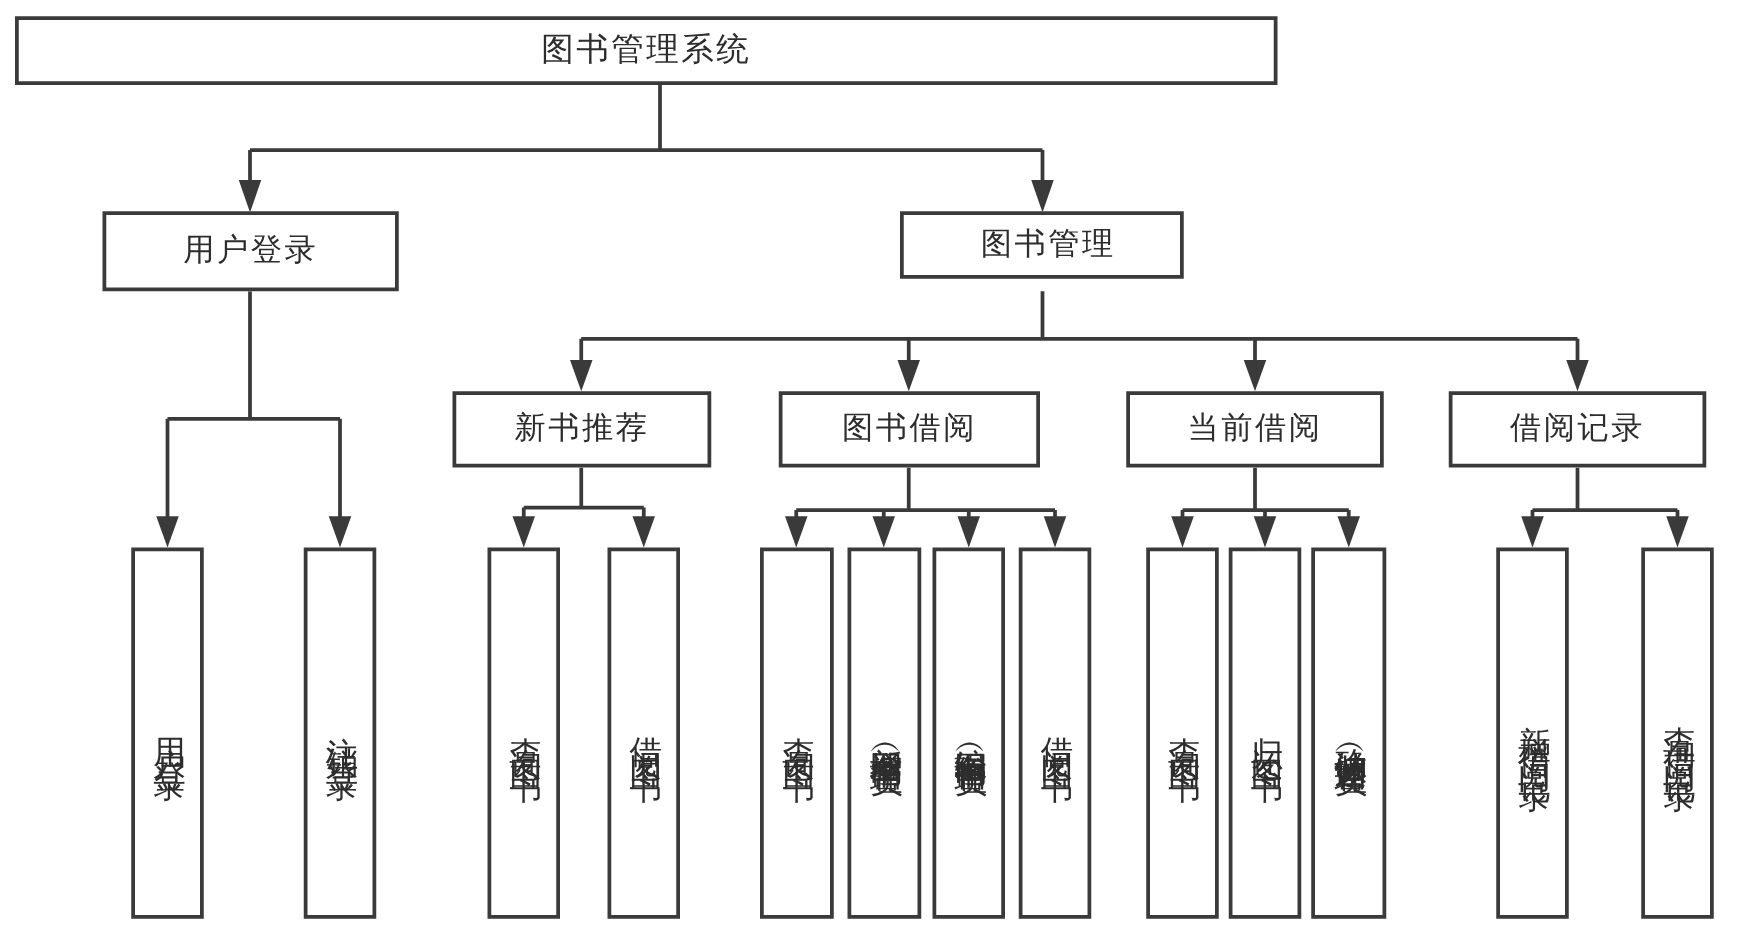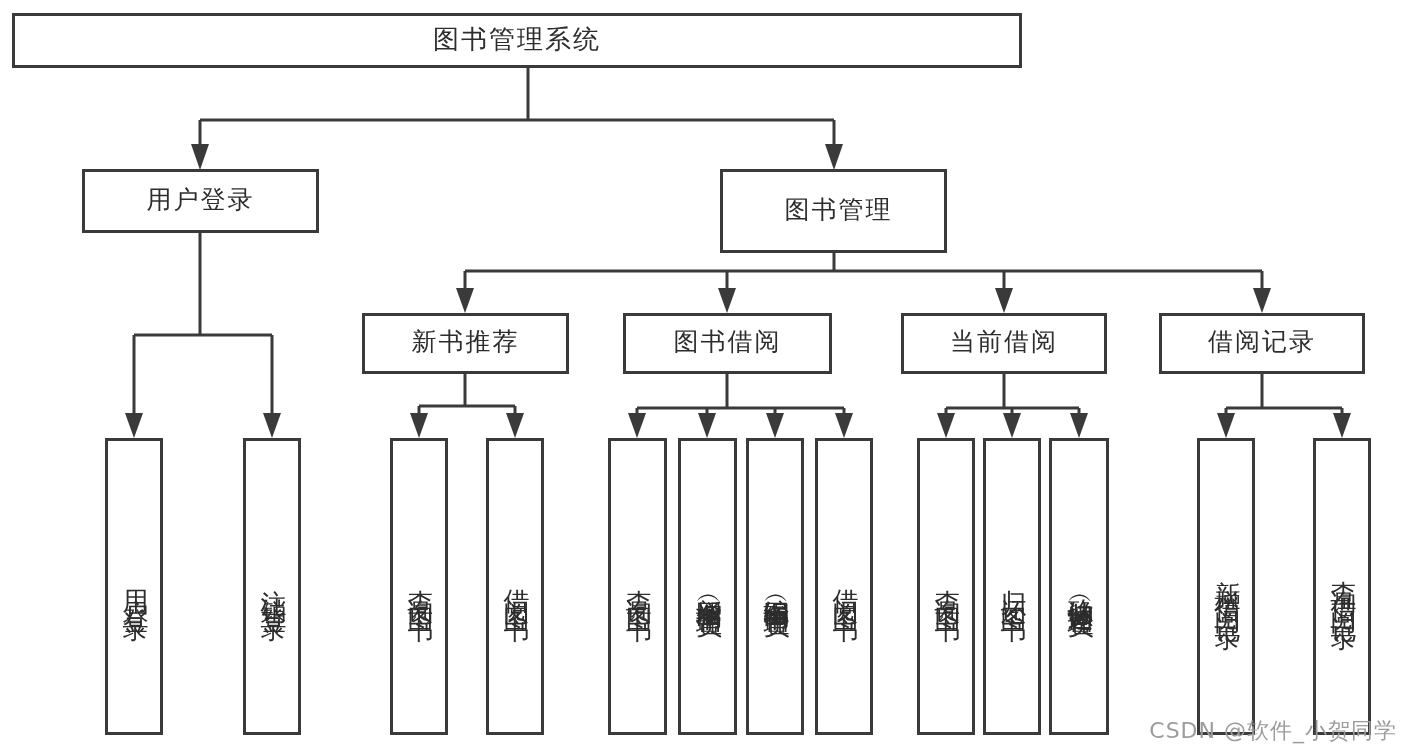--- a/index.html
+++ b/index.html
@@ -127,21 +127,21 @@
     </g>
   </svg>
 
   <div class="node hnode root" style="left:12px; top:13px; width:1010px; height:55px;">
     <span>图书管理系统</span>
   </div>
 
   <div class="node hnode" style="left:82px; top:169px; width:237px; height:64px;">
     <span>用户登录</span>
   </div>
-  <div class="node hnode" style="left:720px; top:169px; width:227px; height:84px;padding-left:10px;">
+  <div class="node hnode" style="left:720px; top:169px; width:227px; height:54px;padding-left:10px;">
     <span>图书管理</span>
   </div>
 
   <div class="node hnode" style="left:362px; top:313px; width:207px; height:61px;">
     <span>新书推荐</span>
   </div>
   <div class="node hnode" style="left:623px; top:313px; width:209px; height:61px;">
     <span>图书借阅</span>
   </div>
   <div class="node hnode" style="left:901px; top:313px; width:206px; height:61px;">
@@ -188,15 +188,14 @@
     <span>确认归还（管理员）</span>
   </div>
 
   <div class="node vnode" style="left:1197px; top:438px; width:58px; height:297px;">
     <span>新增借阅记录</span>
   </div>
   <div class="node vnode" style="left:1313px; top:438px; width:58px; height:297px;">
     <span>查询借阅记录</span>
   </div>
 
-  <div class="watermark">CSDN @软件_小贺同学</div>
 
 </div>
 
 </body></html>

